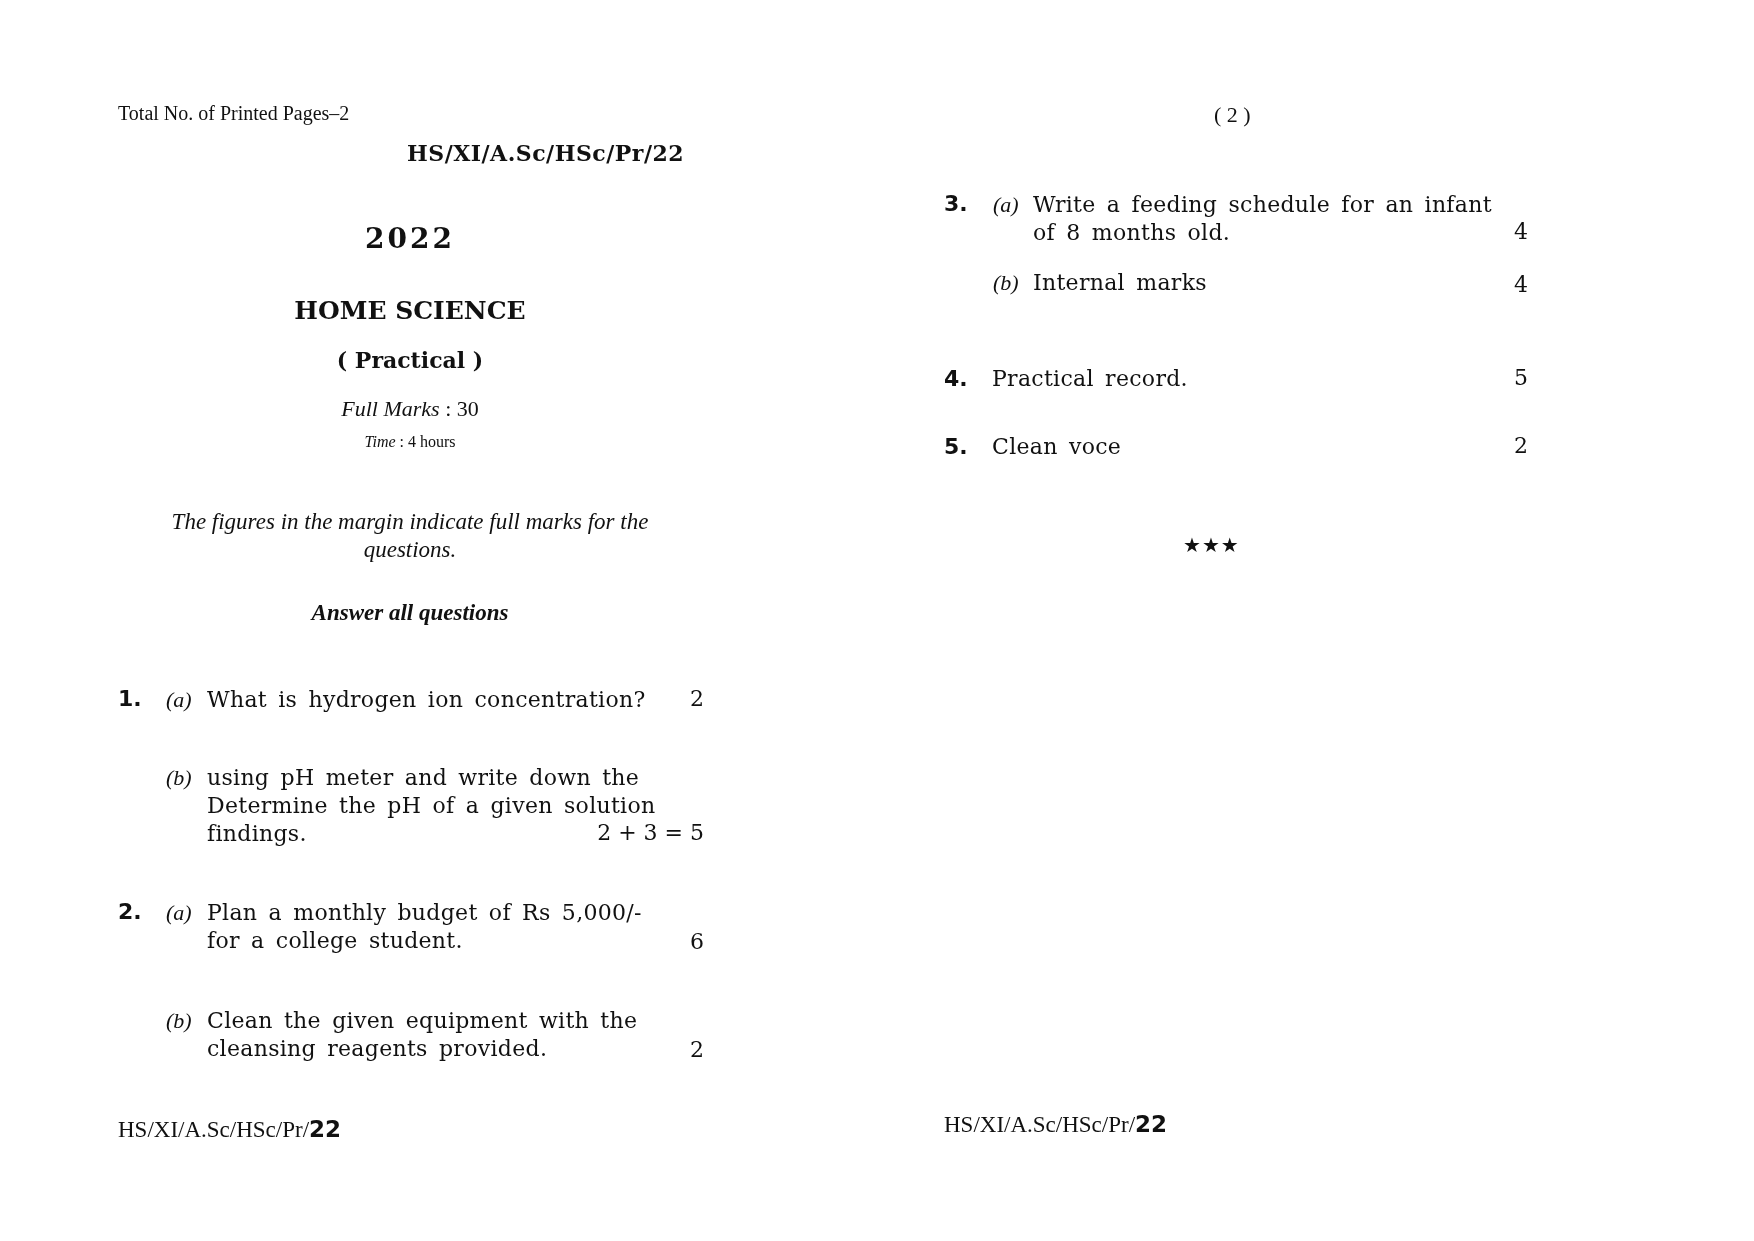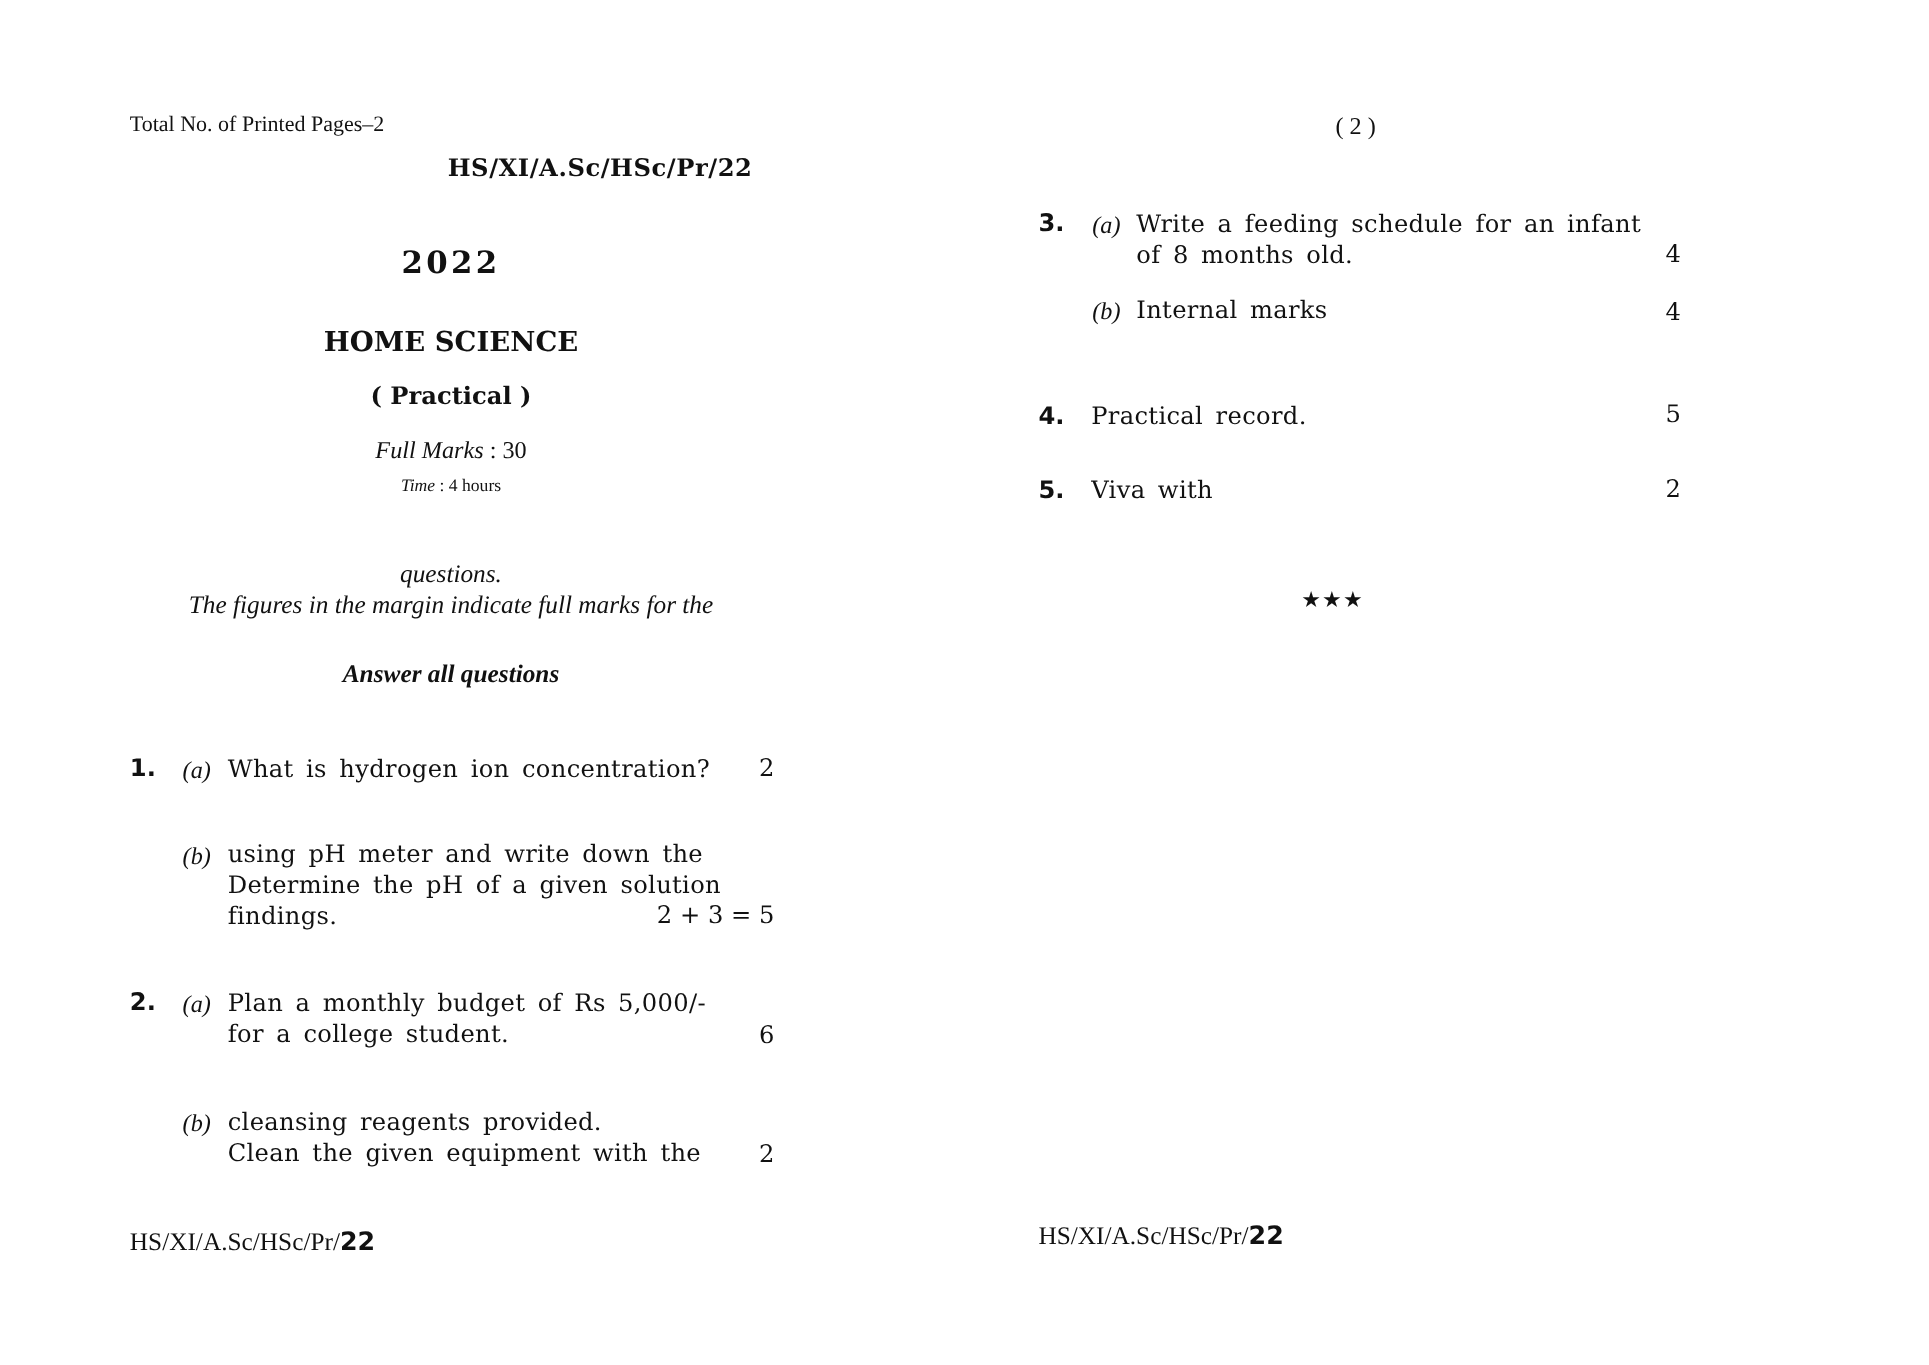--- a/index.html
+++ b/index.html
@@ -35,22 +35,22 @@
     <span class="it">Full Marks</span>
     <span>: 30</span>
   </div>
 
   <div class="abs center serif" style="left:210px; width:400px; top:433px; font-size:16px;">
     <span class="it">Time</span>
     <span>: 4 hours</span>
   </div>
 
   <div class="abs center serif it" style="left:110px; width:600px; top:508px; font-size:23px; line-height:28px;">
+    <div>The figures in the margin indicate full marks for the</div>
     <div>questions.</div>
-    <div>The figures in the margin indicate full marks for the</div>
   </div>
 
   <div class="abs center serif it" style="left:210px; width:400px; top:600px; font-size:23px;font-weight:bold;">Answer all questions</div>
 
   <div>
     <div class="abs sans-b" style="left:118px; top:686px; font-size:22px;">1.</div>
 
     <div class="abs sub" style="left:166px; top:687px;">(a)</div>
     <div class="abs dv q-text" style="left:207px; top:686px;">What is hydrogen ion concentration?</div>
     <div class="abs dv mark" style="left:640px; width:64px; top:686px;">2</div>
@@ -69,22 +69,22 @@
 
     <div class="abs sub" style="left:166px; top:900px;">(a)</div>
     <div class="abs dv q-text" style="left:207px; top:899px;">
       <div>Plan a monthly budget of Rs 5,000/-</div>
       <div>for a college student.</div>
     </div>
     <div class="abs dv mark" style="left:640px; width:64px; top:929px;">6</div>
 
     <div class="abs sub" style="left:166px; top:1008px;">(b)</div>
     <div class="abs dv q-text" style="left:207px; top:1007px;">
+      <div>Clean the given equipment with the</div>
       <div>cleansing reagents provided.</div>
-      <div>Clean the given equipment with the</div>
     </div>
     <div class="abs dv mark" style="left:640px; width:64px; top:1037px;">2</div>
   </div>
 
   <div class="abs serif" style="left:118px; top:1116px; font-size:23px;">
     <span>HS/XI/A.Sc/HSc/Pr/</span><span class="sans-b">22</span>
   </div>
 </div>
 
 <div>
@@ -107,21 +107,21 @@
   </div>
 
   <div>
     <div class="abs sans-b" style="left:944px; top:366px; font-size:22px;">4.</div>
     <div class="abs dv q-text" style="left:992px; top:365px;">Practical record.</div>
     <div class="abs dv mark" style="left:1464px; width:64px; top:365px;">5</div>
   </div>
 
   <div>
     <div class="abs sans-b" style="left:944px; top:434px; font-size:22px;">5.</div>
-    <div class="abs dv q-text" style="left:992px; top:433px;">Viva with</div>
+    <div class="abs dv q-text" style="left:992px; top:433px;">Clean voce</div>
     <div class="abs dv mark" style="left:1464px; width:64px; top:433px;">2</div>
   </div>
 
   <div class="abs dv" style="left:1183px; top:533px; font-size:20px; letter-spacing:1px;">★★★</div>
 
   <div class="abs serif" style="left:944px; top:1111px; font-size:23px;">
     <span>HS/XI/A.Sc/HSc/Pr/</span><span class="sans-b">22</span>
   </div>
 </div>
 

